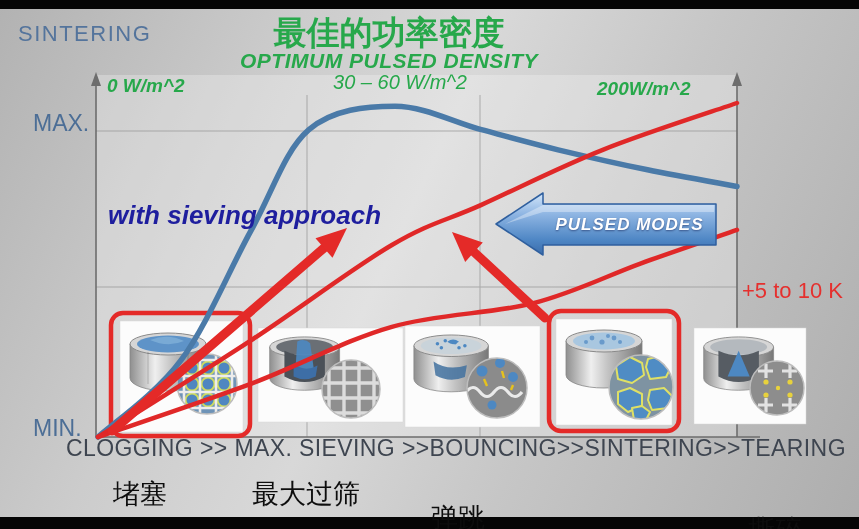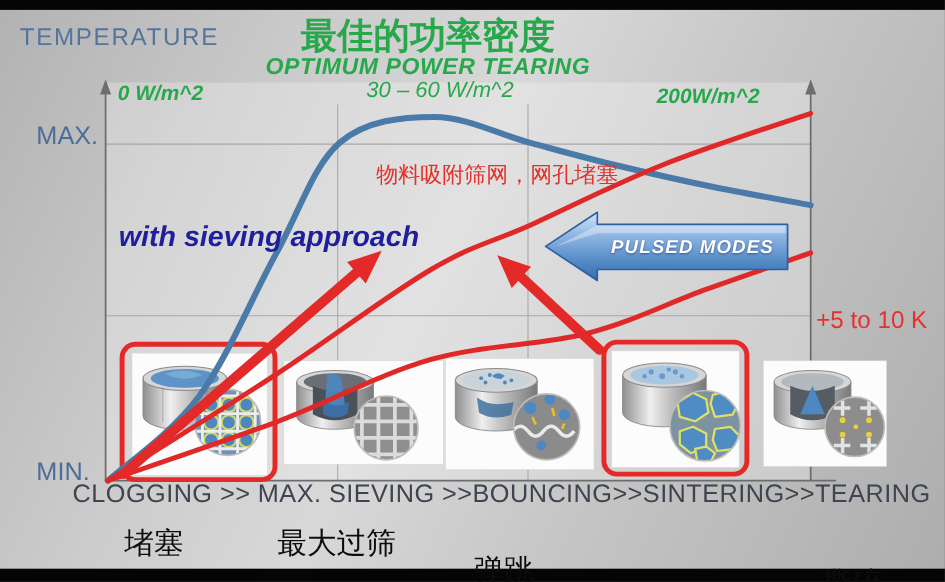--- a/index.html
+++ b/index.html
@@ -250,31 +250,30 @@
       <line x1="545" y1="318" x2="474" y2="252" stroke-width="9" stroke-linecap="round"></line>
       <polygon points="452,232 482.8,242.5 465.2,261.9" stroke="none"></polygon>
     </g>
 
     <g>
       <polygon points="496,224 543,193 543,204 716,204 716,245 543,245 543,255" fill="url(#gPulse)" stroke="#2f5f9e" stroke-width="1.5" stroke-linejoin="round"></polygon>
       <polygon points="543,205 714,205 714,212 543,212 505,224" fill="rgba(255,255,255,0.35)"></polygon>
     </g>
   </svg>
 
-  <div class="abs throughput" style="left:18px;top:21px;">TEMPERATURE</div>
+  <div class="abs throughput" style="left:18px;top:21px;">SINTERING</div>
   <div class="abs green title-zh ctr" style="left:389px;top:11px;">最佳的功率密度</div>
-  <div class="abs green optimum ctr" style="left:389px;top:49px;">OPTIMUM POWER TEARING</div>
+  <div class="abs green optimum ctr" style="left:389px;top:49px;">OPTIMUM PULSED DENSITY</div>
   <div class="abs green range ctr" style="left:400px;top:71px;">30 – 60 W/m^2</div>
 
   <div class="abs green wlabel" style="left:107px;top:75px;">0 W/m^2</div>
   <div class="abs green wlabel" style="left:597px;top:78px;">200W/m^2</div>
   <div class="abs axis-mm" style="left:33px;top:110px;">MAX.</div>
   <div class="abs axis-mm" style="left:33px;top:415px;">MIN.</div>
 
-  <div class="abs mesh-note" style="left:342px;top:145px;">物料吸附筛网，网孔堵塞</div>
   <div class="abs ultra" style="left:108px;top:200px;">with sieving approach</div>
   <div class="abs pulsed" style="left:543px;top:215px;">PULSED MODES</div>
   <div class="abs plus5" style="left:742px;top:278px;">+5 to 10 K</div>
 
   <div class="abs stages" style="left:66px;top:435px;">CLOGGING &gt;&gt; MAX. SIEVING &gt;&gt;BOUNCING&gt;&gt;SINTERING&gt;&gt;TEARING</div>
   <div class="abs zh-stage ctr" style="left:140px;top:476px;">堵塞</div>
   <div class="abs zh-stage ctr" style="left:306px;top:476px;">最大过筛</div>
   <div class="abs zh-stage ctr" style="left:458px;top:476px;margin-top:24px;">弹跳</div>
   <div class="abs zh-stage ctr" style="left:775px;top:480px;margin-top:32px;">撕碎</div>
 </div>

